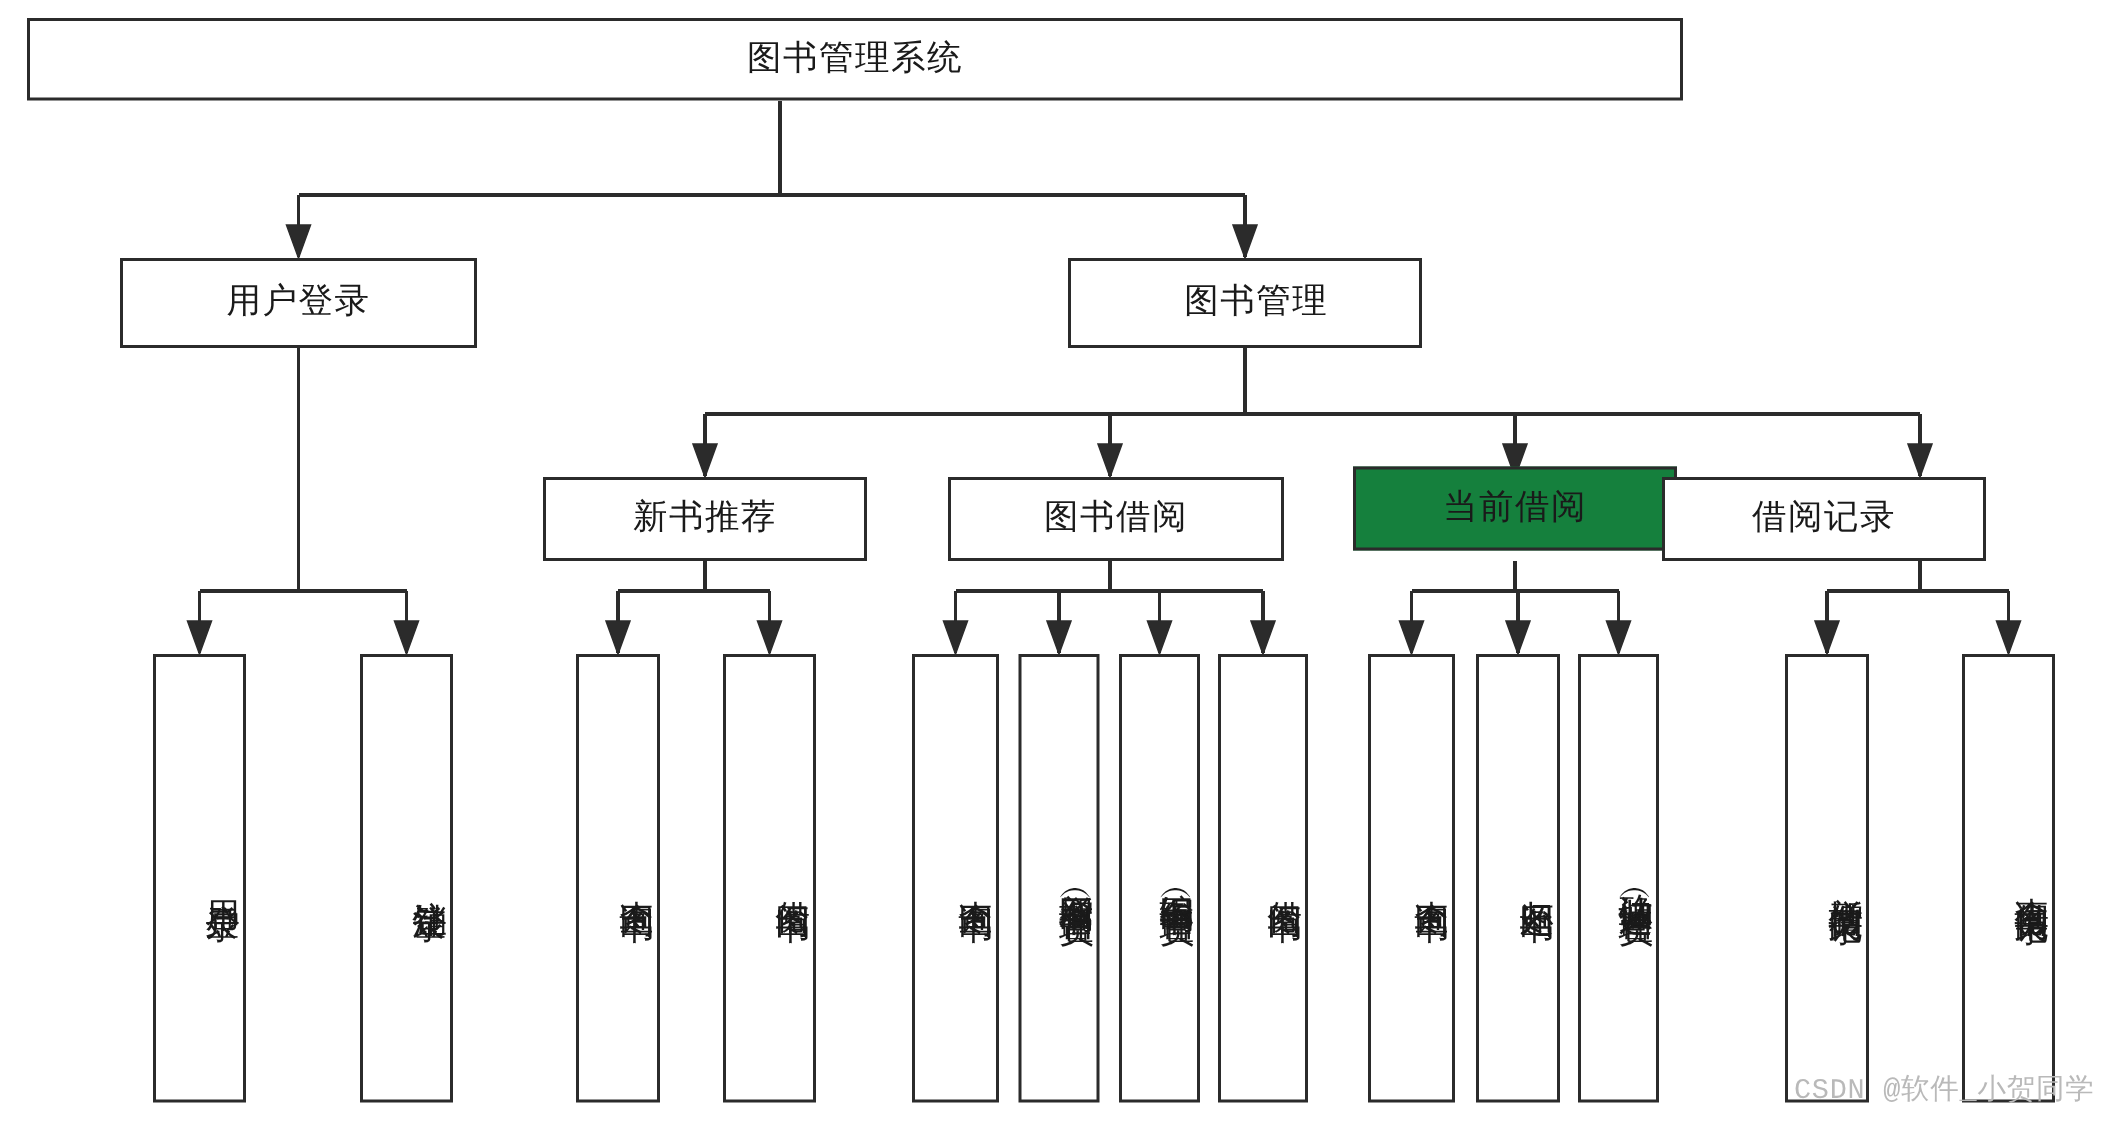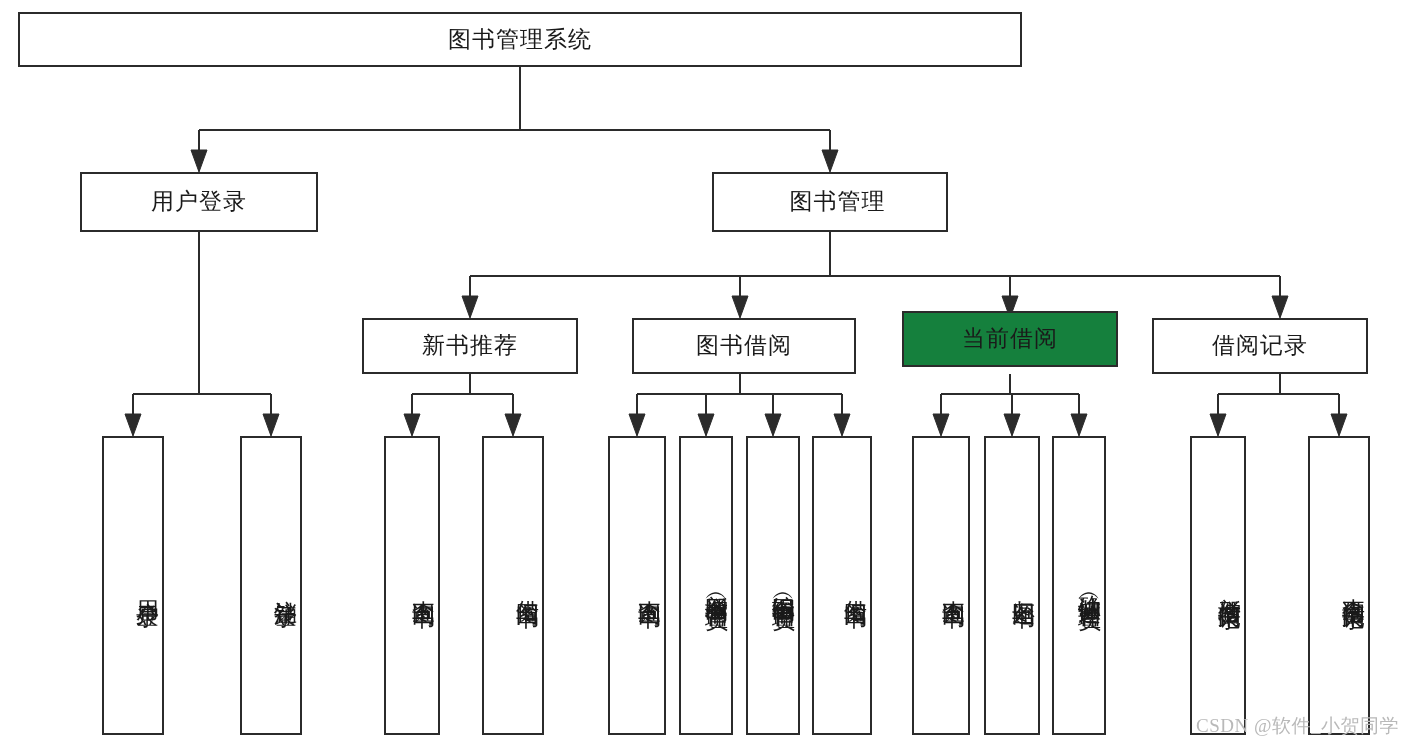--- a/index.html
+++ b/index.html
@@ -57,21 +57,21 @@
     width: 1405px;
     height: 747px;
     pointer-events: none;
   }
   .watermark {
     position: absolute;
     font-size: 19px;
     color: #b9b9b9;
     letter-spacing: 0.5px;
     white-space: nowrap;
-    font-family: Liberation Serif, serif;
+    font-family: Liberation Mono, monospace;
   }
 </style>
 </head>
 <body>
 
 <div id="diagram-root">
   <svg id="edge-layer" viewBox="0 0 1405 747" width="1405" height="747" xmlns="http://www.w3.org/2000/svg">
       <line x1="520" y1="67" x2="520" y2="130" stroke="#2b2b2b" stroke-width="2.5" shape-rendering="crispEdges"></line>
       <line x1="199" y1="130" x2="830" y2="130" stroke="#2b2b2b" stroke-width="2.5" shape-rendering="crispEdges"></line>
       <line x1="199" y1="130" x2="199" y2="171" stroke="#2b2b2b" stroke-width="2.5" shape-rendering="crispEdges"></line>
@@ -119,39 +119,39 @@
       <line x1="1079" y1="394" x2="1079" y2="435" stroke="#2b2b2b" stroke-width="2.5" shape-rendering="crispEdges"></line>
       <path d="M 1071 414 L 1087 414 L 1079 436 Z" fill="#2b2b2b" stroke="#2b2b2b" stroke-width="1"></path>
       <line x1="1280" y1="374" x2="1280" y2="394" stroke="#2b2b2b" stroke-width="2.5" shape-rendering="crispEdges"></line>
       <line x1="1218" y1="394" x2="1339" y2="394" stroke="#2b2b2b" stroke-width="2.5" shape-rendering="crispEdges"></line>
       <line x1="1218" y1="394" x2="1218" y2="435" stroke="#2b2b2b" stroke-width="2.5" shape-rendering="crispEdges"></line>
       <path d="M 1210 414 L 1226 414 L 1218 436 Z" fill="#2b2b2b" stroke="#2b2b2b" stroke-width="1"></path>
       <line x1="1339" y1="394" x2="1339" y2="435" stroke="#2b2b2b" stroke-width="2.5" shape-rendering="crispEdges"></line>
       <path d="M 1331 414 L 1347 414 L 1339 436 Z" fill="#2b2b2b" stroke="#2b2b2b" stroke-width="1"></path>
     </svg>
   <div id="node-layer">
-      <div class="node horizontal" style="left: 18px; top: 12px; width: 1004px; height: 55px; border-color: rgb(43, 43, 43); background: rgb(255, 255, 255); color: rgb(26, 26, 26);">
+      <div class="node horizontal" style="left: 18px; top: 12px; width: 1104px; height: 55px; border-color: rgb(43, 43, 43); background: rgb(255, 255, 255); color: rgb(26, 26, 26);">
         <span>图书管理系统</span>
       </div>
       <div class="node horizontal" style="left: 80px; top: 172px; width: 238px; height: 60px; border-color: rgb(43, 43, 43); background: rgb(255, 255, 255); color: rgb(26, 26, 26);">
         <span>用户登录</span>
       </div>
       <div class="node horizontal" style="left: 712px; top: 172px; width: 236px; height: 60px; border-color: rgb(43, 43, 43); background: rgb(255, 255, 255); color: rgb(26, 26, 26); padding-left: 15px;">
         <span>图书管理</span>
       </div>
       <div class="node horizontal" style="left: 362px; top: 318px; width: 216px; height: 56px; border-color: rgb(43, 43, 43); background: rgb(255, 255, 255); color: rgb(26, 26, 26); text-align: right;">
         <span>新书推荐</span>
       </div>
       <div class="node horizontal" style="left: 632px; top: 318px; width: 224px; height: 56px; border-color: rgb(43, 43, 43); background: rgb(255, 255, 255); color: rgb(26, 26, 26);">
         <span>图书借阅</span>
       </div>
       <div class="node horizontal" style="left: 902px; top: 311px; width: 216px; height: 56px; border-color: rgb(43, 43, 43); background: #15803d; color: rgb(26, 26, 26);">
         <span>当前借阅</span>
       </div>
-      <div class="node horizontal" style="left: 1152px; top: 318px; width: 216px; height: 56px; border-color: rgb(43, 43, 43); background: rgb(255, 255, 255); color: rgb(26, 26, 26);">
+      <div class="node horizontal" style="left: 1108px; top: 318px; width: 216px; height: 56px; border-color: rgb(43, 43, 43); background: rgb(255, 255, 255); color: rgb(26, 26, 26);">
         <span>借阅记录</span>
       </div>
       <div class="node vertical" style="left: 102px; top: 436px; width: 62px; height: 299px; border-color: rgb(43, 43, 43); background: rgb(255, 255, 255); color: rgb(26, 26, 26);">
         <span>用户登录</span>
       </div>
       <div class="node vertical" style="left: 240px; top: 436px; width: 62px; height: 299px; border-color: rgb(43, 43, 43); background: rgb(255, 255, 255); color: rgb(26, 26, 26);">
         <span>注销登录</span>
       </div>
       <div class="node vertical" style="left: 384px; top: 436px; width: 56px; height: 299px; border-color: rgb(43, 43, 43); background: rgb(255, 255, 255); color: rgb(26, 26, 26);">
         <span>查询图书</span>

